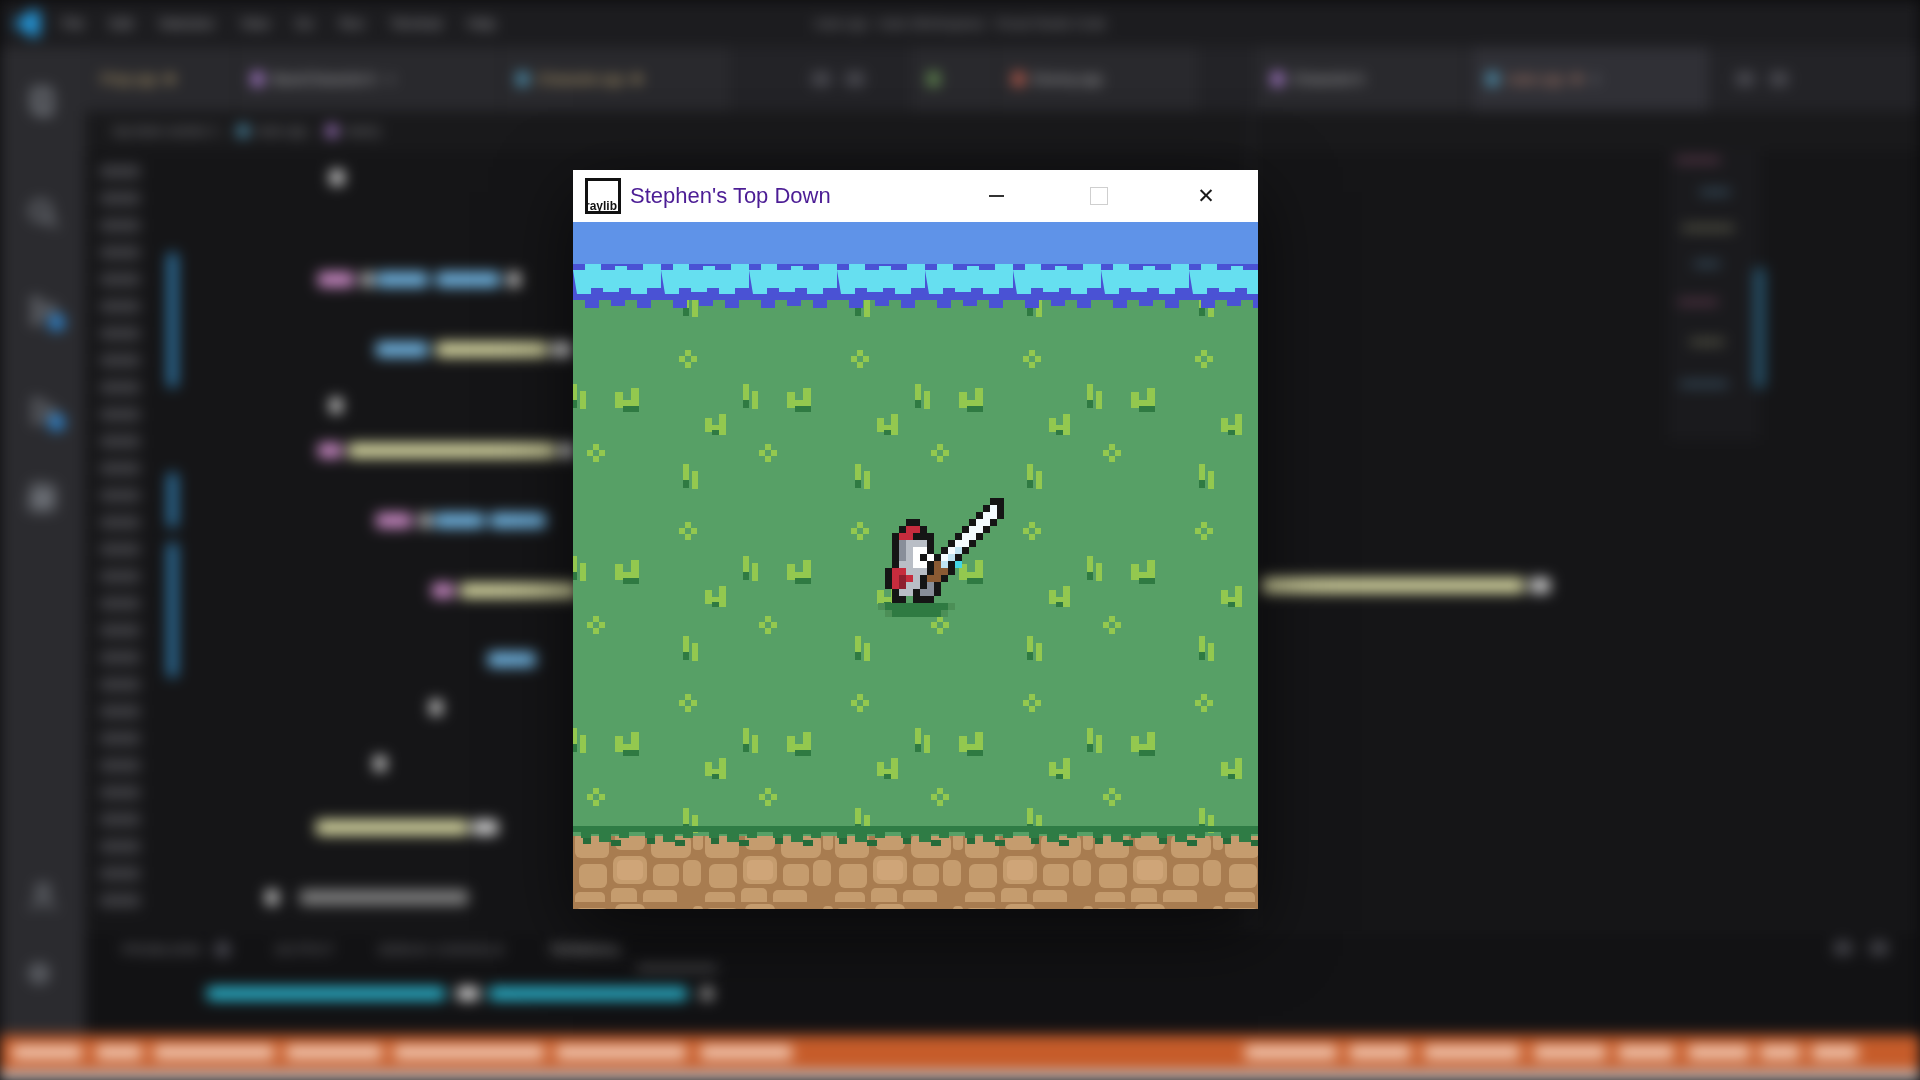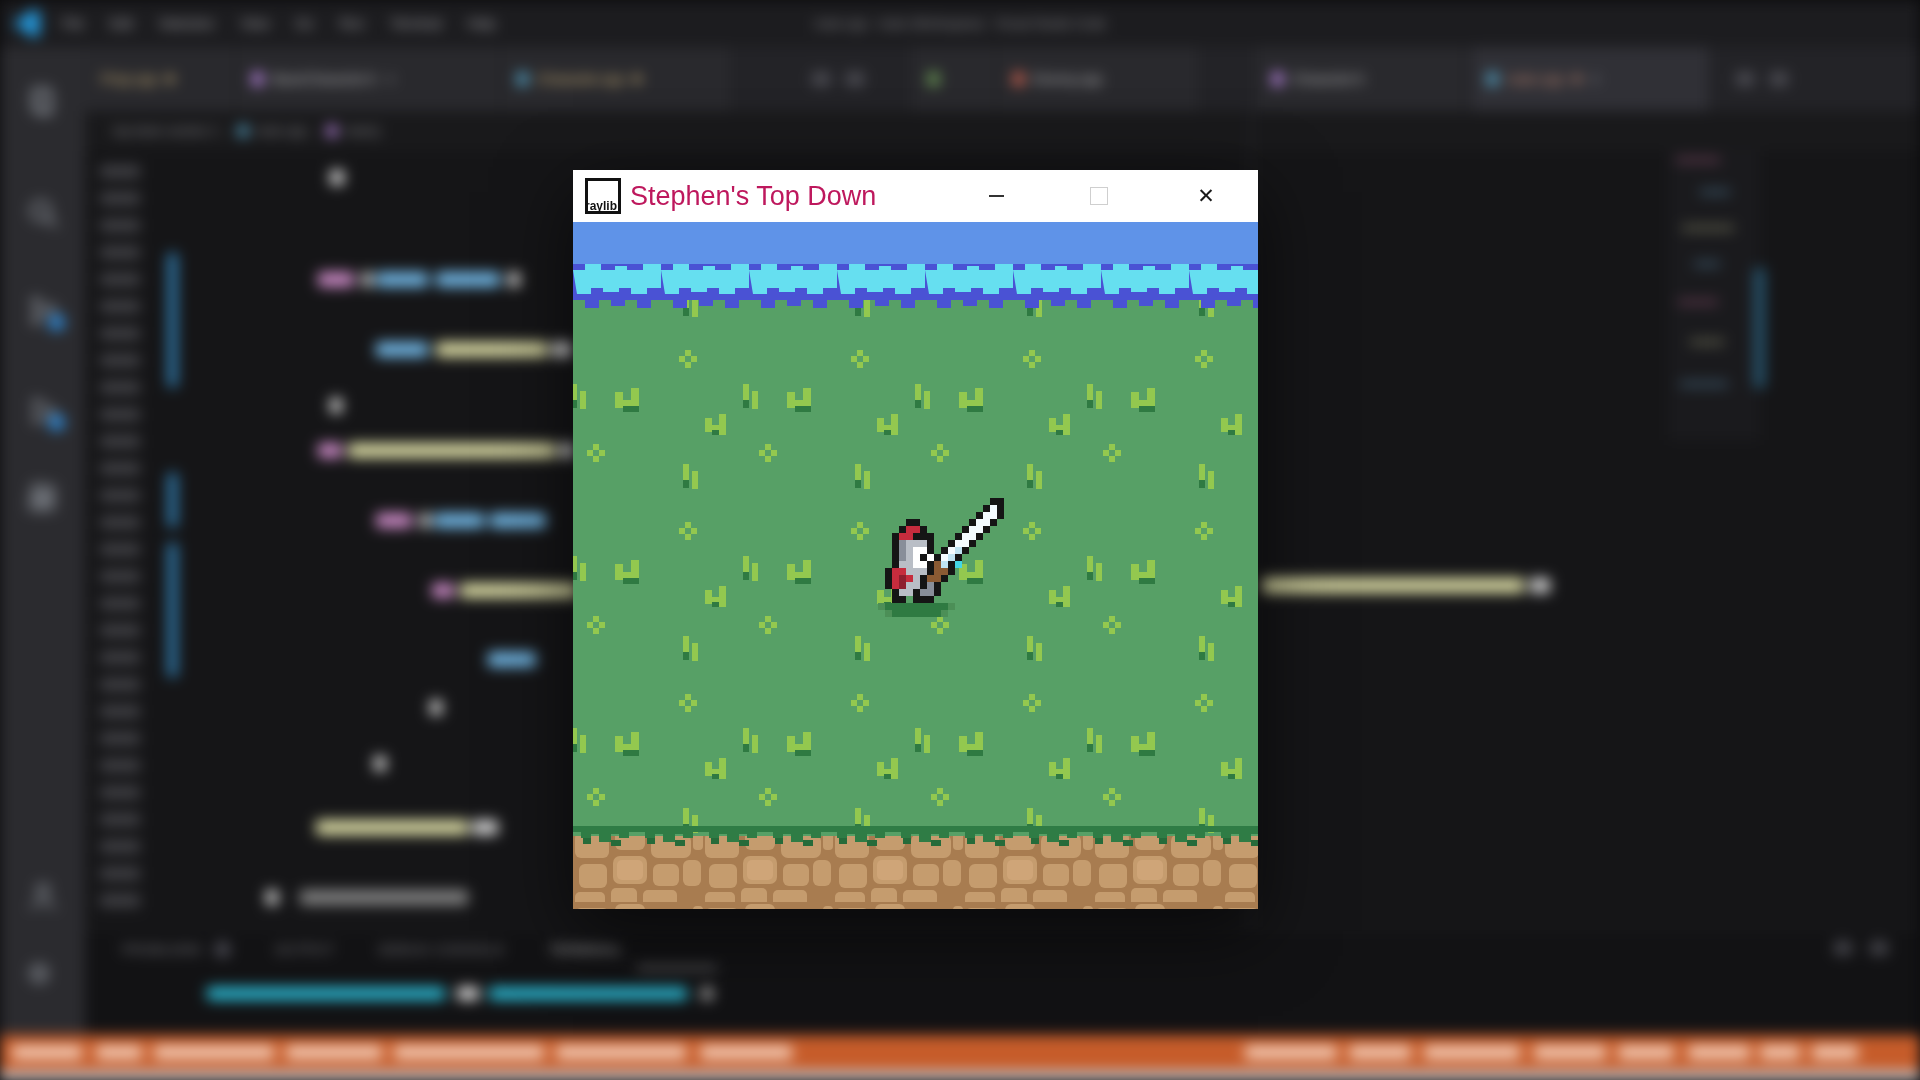--- a/index.html
+++ b/index.html
@@ -51,21 +51,21 @@
   .sblob{position:absolute;top:11px;height:13px;border-radius:3px;background:rgba(255,236,224,.8);}
   .botstrip{left:0;top:1071px;width:1920px;height:9px;background:linear-gradient(#b9bcc4,#e9eaee);}
 
   
   #game{left:573px;top:170px;width:685px;height:739px;box-shadow:0 22px 70px rgba(0,0,0,.6);}
   .gtitle{position:absolute;left:0;top:0;width:685px;height:52px;background:#ffffff;
           border-bottom:1px solid #e3e3e3;display:flex;align-items:center;}
   .ricon{position:absolute;left:12px;top:8px;width:36px;height:36px;background:#fff;border:3px solid #111;
          box-sizing:border-box;display:flex;align-items:flex-end;justify-content:flex-end;}
   .ricon span{font-size:12px;font-weight:bold;color:#111;line-height:7px;padding:0 1px 1px 0;}
-  .gname{margin-left:57px;font-size:27px;color:#be185d;}
+  .gname{margin-left:57px;font-size:22px;color:#4c1d95;}
   .winbtn{position:absolute;top:6px;width:44px;height:40px;display:flex;align-items:center;justify-content:center;}
   .minbar{width:15px;height:2px;background:#333;}
   .maxbox{width:16px;height:16px;border:1.5px solid #cfcfcf;}
   .xglyph{font-size:21px;color:#1a1a1a;font-weight:300;}
   .gcanvas{position:absolute;left:0;top:52px;width:685px;height:687px;background:#57a066;overflow:hidden;}
   .health{position:absolute;left:94px;top:86px;font-family:"DejaVu Sans Mono",monospace;
           font-weight:800;font-size:54px;letter-spacing:2px;color:#e62937;
           -webkit-text-stroke:2.5px #e62937;}
 </style>
 </head>

